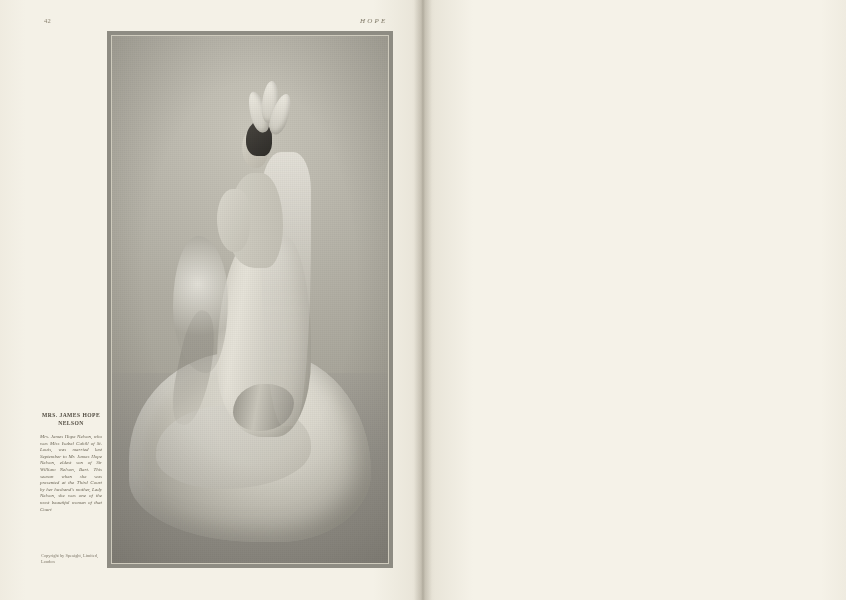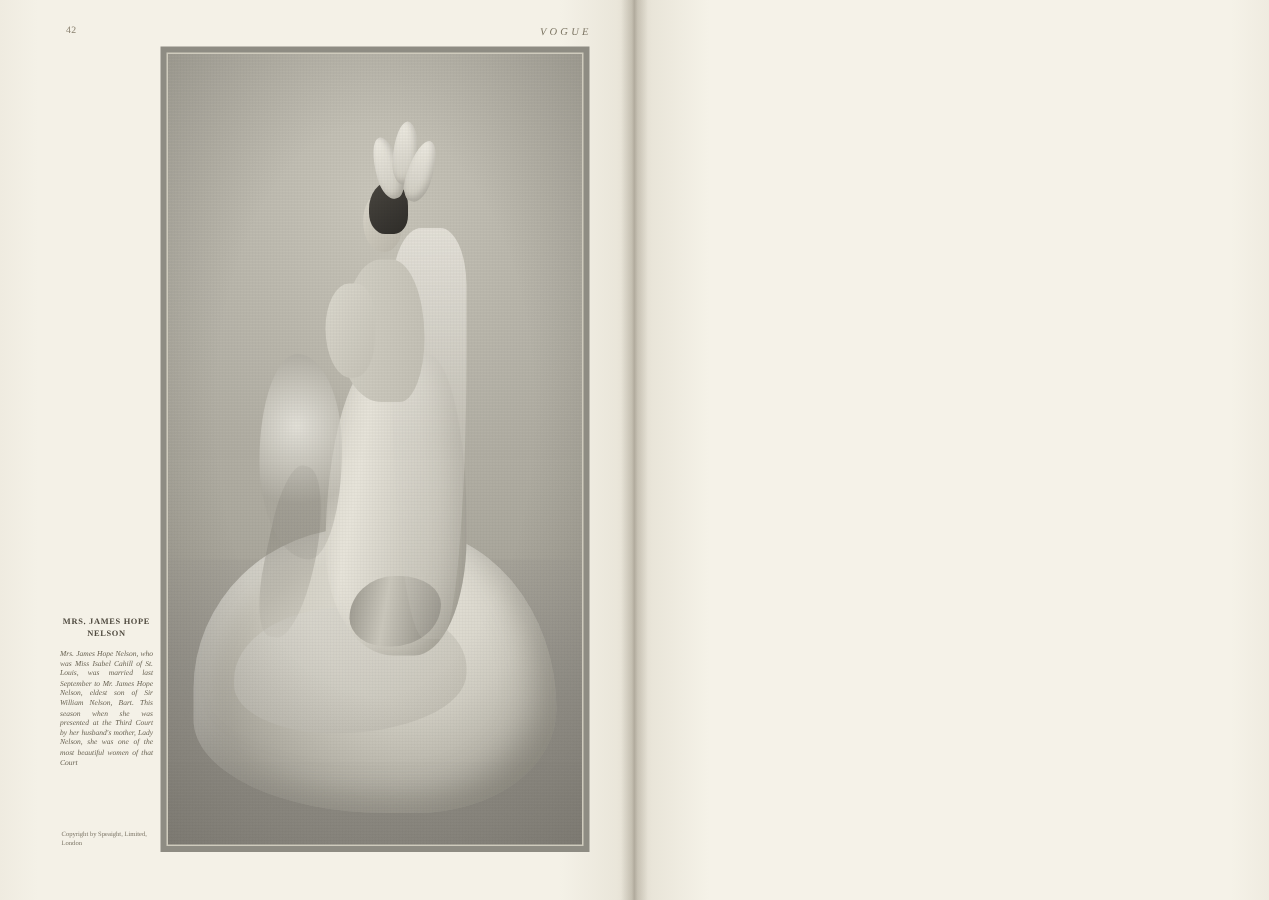--- a/index.html
+++ b/index.html
@@ -97,21 +97,21 @@
   .invisible-hook{position:absolute;width:0;height:0;overflow:hidden;}
 </style>
 </head>
 <body>
 
 <div class="spread">
 
   <div class="page page-left">
 
     <div class="folio folio-left-num">42</div>
-    <div class="folio folio-vogue">VOGUE</div>
+    <div class="folio folio-vogue">HOPE</div>
 
     <div class="plate">
       <div class="plate-inner">
         <div class="photo-floor"></div>
 
         <div class="fig train"></div>
         <div class="fig train-fold"></div>
         <div class="fig skirt"></div>
         <div class="fig bow"></div>
         <div class="fig veil"></div>

